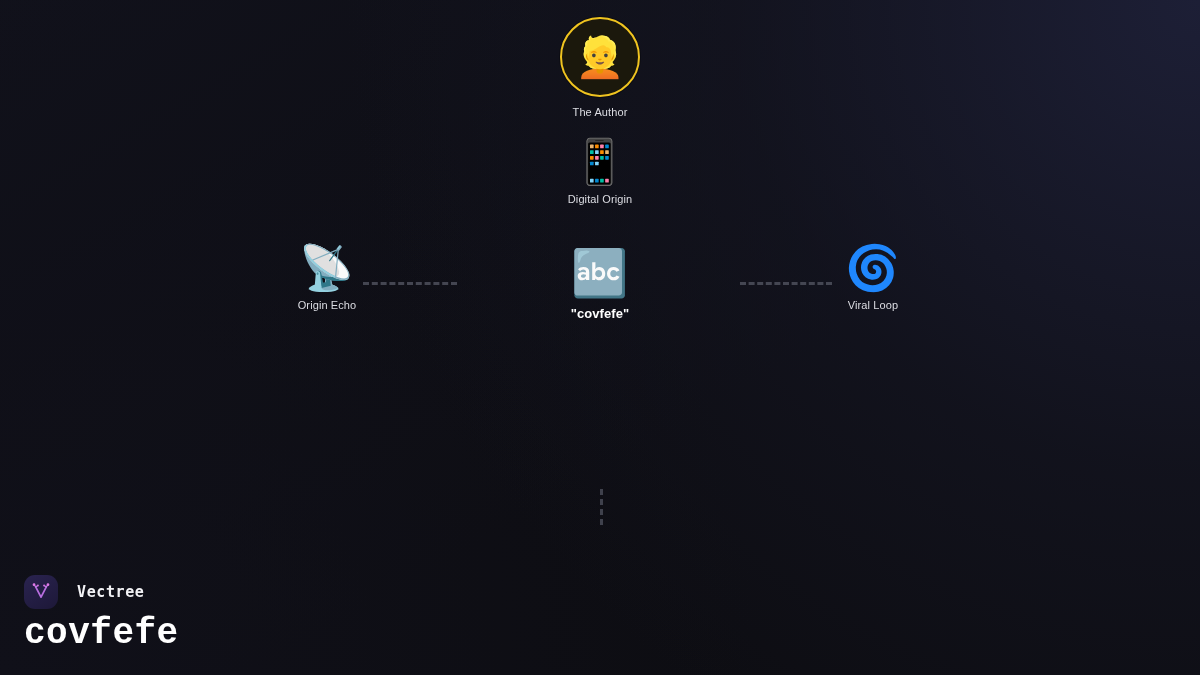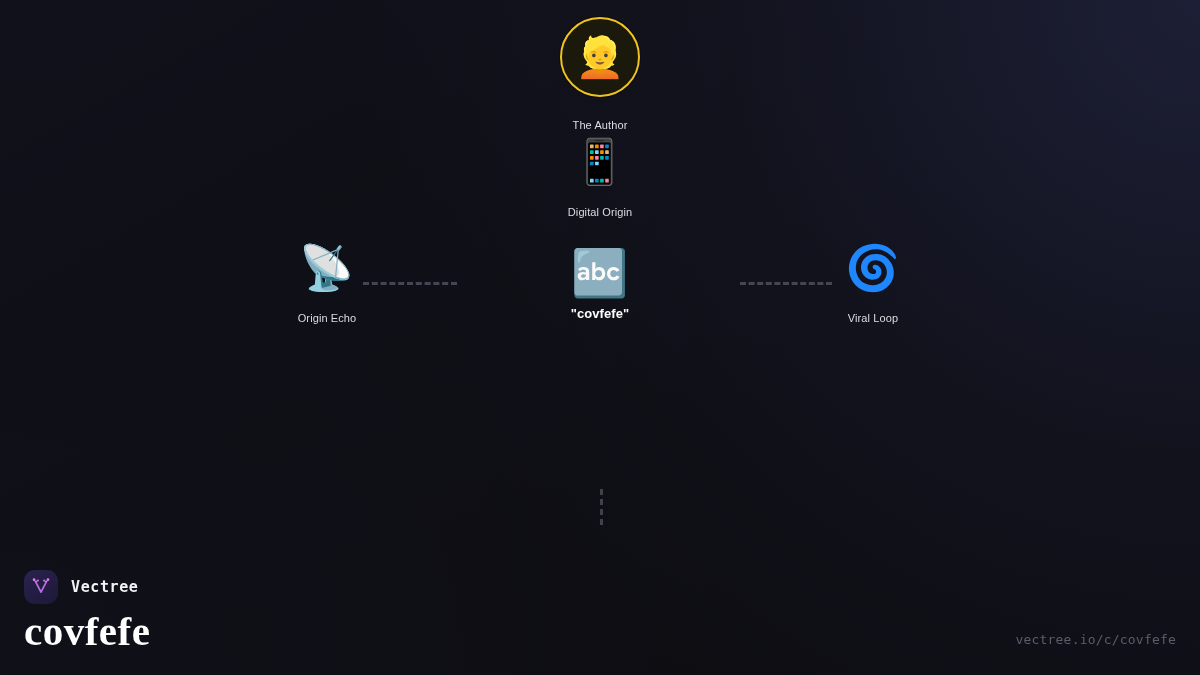--- a/index.html
+++ b/index.html
@@ -34,21 +34,21 @@
     user-select:none;
   }
 
   .node-emoji {
     font-family:"DejaVu Sans", sans-serif;
     line-height:1;
     text-align:center;
   }
 
   .node-label {
-    margin-top:22px;
+    margin-top:9px;
     font-size:11px;
     color:#dcdde3;
     white-space:nowrap;
     letter-spacing:.1px;
   }
 
   
   .avatar-ring {
     width:80px; height:80px;
     border-radius:50%;
@@ -95,42 +95,42 @@
     left:0; right:0; bottom:0;
     height:120px;
     padding:0 24px 22px 24px;
     display:flex;
     align-items:flex-end;
     justify-content:space-between;
   }
 
   #brand-block { display:flex; flex-direction:column; gap:6px; }
 
-  #brand-row { display:flex; align-items:center; gap:13px; }
+  #brand-row { display:flex; align-items:center; gap:19px; }
 
   #logo-mark {
     width:34px; height:34px;
     border-radius:11px;
     background:linear-gradient(145deg,#2a2350 0%,#1d1838 100%);
     display:flex; align-items:center; justify-content:center;
     flex:0 0 auto;
   }
   #logo-mark svg { display:block; }
 
   #brand-name {
     font-family:"DejaVu Sans Mono", monospace;
     font-size:15px;
     font-weight:bold;
     color:#f2f2f5;
     letter-spacing:.6px;
   }
 
   #page-title {
-    font-family:Liberation Serif, serif;
-    font-size:41px;
+    font-family:Liberation Mono, monospace;
+    font-size:36px;
     font-weight:bold;
     color:#ffffff;
     letter-spacing:.5px;
     line-height:1.05;
   }
 
   #footer-url {
     font-family:"DejaVu Sans Mono", monospace;
     font-size:13px;
     color:#5b5d69;
@@ -191,17 +191,16 @@
             <circle cx="19.6" cy="4.0" r="1.5" fill="#e07ae8"></circle>
             <circle cx="8.6" cy="5.0" r="1.1" fill="#d06fe0"></circle>
             <circle cx="15.4" cy="5.0" r="1.1" fill="#d06fe0"></circle>
           </svg>
         </span>
         <span id="brand-name">Vectree</span>
       </div>
       <h1 id="page-title">covfefe</h1>
     </div>
 
-    <span id="footer-url">vectree.io/c/covfefe</span>
 
   </div>
 
 </div>
 
 </body></html>

